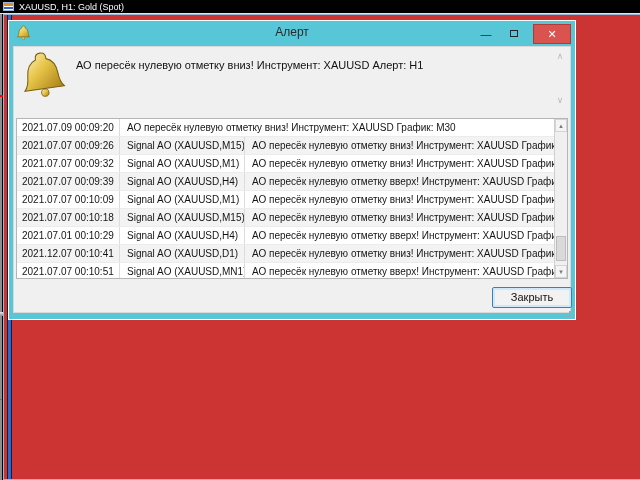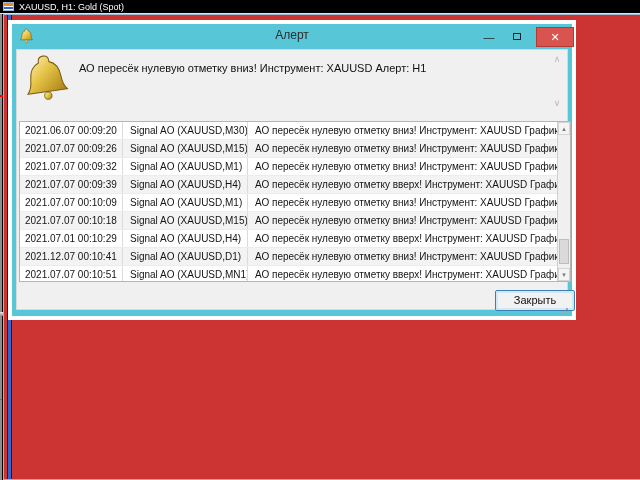--- a/index.html
+++ b/index.html
@@ -26,21 +26,21 @@
           background:repeating-linear-gradient(to right,#707070 0 2px,transparent 2px 5px)}
   .ao-label{position:absolute;left:4px;top:306px;color:#cfcfcf;font-size:9px}
   .shift-marker{position:absolute;left:591px;top:1px;width:0;height:0;
           border-left:6px solid transparent;border-right:6px solid transparent;border-top:6px solid #8d8d8d}
   .candle-wick{position:absolute;width:1px}
   .candle-body{position:absolute;width:2px}
   .ao-bar{position:absolute;width:2px}
 
   
   .dialog{position:absolute;left:8px;top:20px;width:568px;height:300px;background:#57c6d6;
-          border:4px solid #ffffff;box-sizing:border-box;z-index:10}
+          border:1px solid #ffffff;box-sizing:border-box;z-index:10}
   .dlg-titlebar{position:absolute;left:0;top:0;right:0;height:25px}
   .dlg-title{position:absolute;left:0;right:0;top:4px;text-align:center;font-size:12px;color:#2b2b2b}
   .dlg-bell-small{position:absolute;left:8px;top:4px;width:13px;height:16px}
   .dlg-btn{position:absolute;top:3px;height:19px;display:flex;align-items:center;justify-content:center;
            font-size:11px;color:#222;cursor:default}
   .btn-min{left:466px;width:22px}
   .btn-max{left:494px;width:22px}
   .max-glyph{width:8px;height:7px;border:1.5px solid #222;box-sizing:border-box;display:block}
   .btn-close{left:524px;width:38px;height:20px;background:#d9534f;border:1px solid #b03a36;box-sizing:border-box;
              color:#fff;font-size:11px;font-weight:bold}
@@ -382,22 +382,21 @@
     </svg>
     <div class="msg-text">АО пересёк нулевую отметку вниз! Инструмент: XAUUSD Алерт: H1</div>
     <div class="msg-scroll">
       <span class="up">∧</span>
       <span class="down">∨</span>
     </div>
 
     <div class="tbl">
       <div class="rows" id="alert-rows">
           <div class="row">
-            <div class="c1">2021.06.07 00:09:20</div>
-            <div class="c2">Signal AO (XAUUSD,M30)</div>
+            <div class="c1">2021.07.09 00:09:20</div>
             <div class="c3">АО пересёк нулевую отметку вниз! Инструмент: XAUUSD График: M30</div>
           </div>
           <div class="row even">
             <div class="c1">2021.07.07 00:09:26</div>
             <div class="c2">Signal AO (XAUUSD,M15)</div>
             <div class="c3">АО пересёк нулевую отметку вниз! Инструмент: XAUUSD График: M15</div>
           </div>
           <div class="row">
             <div class="c1">2021.07.07 00:09:32</div>
             <div class="c2">Signal AO (XAUUSD,M1)</div>

